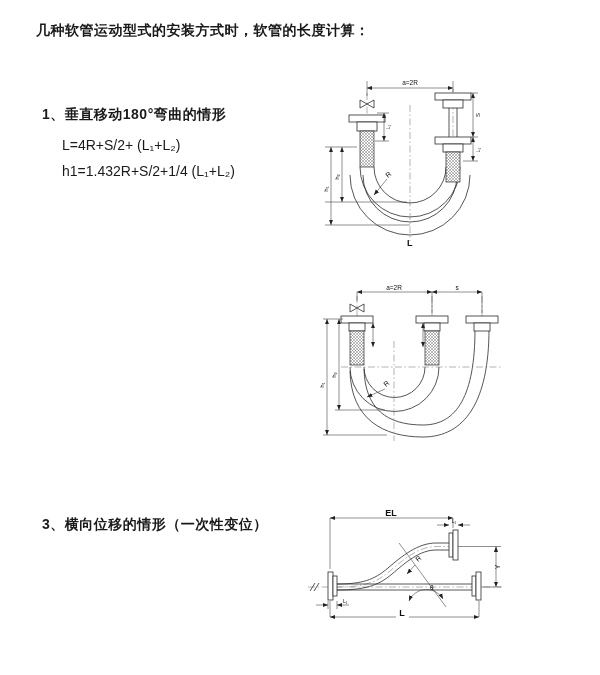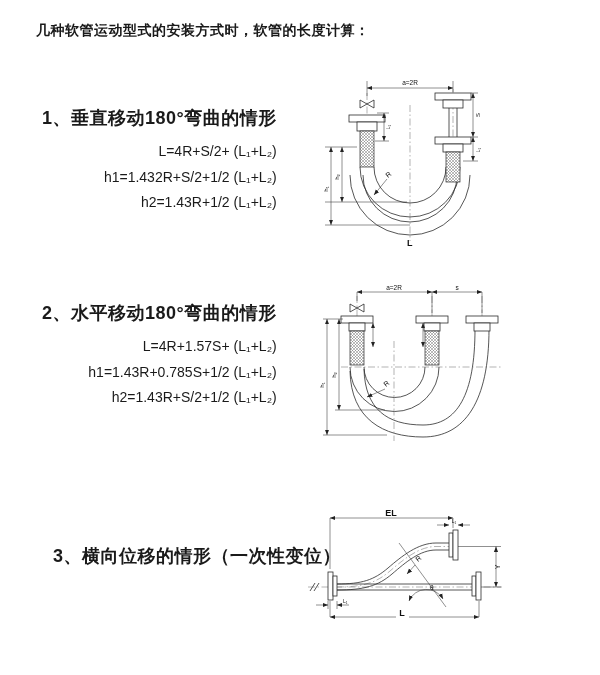--- a/index.html
+++ b/index.html
@@ -4,26 +4,26 @@
 <style>
   html,body{margin:0;padding:0;background:#fff;}
   .canvas{
     position:relative;width:600px;height:675px;background:#ffffff;
     font-family:"Liberation Sans","DejaVu Sans",sans-serif;color:#1a1a1a;overflow:hidden;
   }
   .title{
     position:absolute;left:36px;top:22px;font-size:14px;font-weight:600;letter-spacing:.5px;text-align:right;
   }
   .sec{position:absolute;left:42px;}
-  .sec-heading{font-size:18px;font-weight:600;letter-spacing:.5px;}
+  .sec-heading{font-size:14px;font-weight:600;letter-spacing:.5px;}
   .formulas{margin-left:20px;margin-top:9px;}
-  .formula{font-size:14px;line-height:25.5px;white-space:pre;text-align:right;}
+  .formula{font-size:14px;line-height:25.5px;white-space:pre;}
   .sec1{top:106px;}
   .sec2{top:301px;}
-  .sec3{top:544px;margin-left:11px;}
+  .sec3{top:516px;}
   .dgm{position:absolute;}
   .dgm1{left:315px;top:65px;}
   .dgm2{left:315px;top:283px;}
   .dgm3{left:306px;top:505px;}
   .ln{stroke:#2b2b2b;stroke-width:.8;fill:none;}
   .fit{stroke:#2b2b2b;stroke-width:.8;fill:#fff;}
   .dim{stroke:#333;stroke-width:.55;fill:none;}
   .cl{stroke:#666;stroke-width:.5;fill:none;stroke-dasharray:7 2.5 1.5 2.5;}
   .lbl{font-family:"Liberation Sans","DejaVu Sans",sans-serif;fill:#111;}
 </style>
@@ -31,33 +31,24 @@
 <body>
 
 <div class="canvas">
 
   <div class="title">几种软管运动型式的安装方式时，软管的长度计算：</div>
 
   <div class="sec sec1">
     <div class="sec-heading">1、垂直移动180°弯曲的情形</div>
     <div class="formulas">
       <div class="formula">L=4R+S/2+ (L₁+L₂)</div>
-      <div class="formula">h1=1.432R+S/2+1/2 (L₁+L₂)</div>
-      <div class="formula">h2=1.43R+1/2 (L₁+L₂)</div>
+      <div class="formula">h1=1.432R+S/2+1/4 (L₁+L₂)</div>
     </div>
   </div>
 
-  <div class="sec sec2">
-    <div class="sec-heading">2、水平移动180°弯曲的情形</div>
-    <div class="formulas">
-      <div class="formula">L=4R+1.57S+ (L₁+L₂)</div>
-      <div class="formula">h1=1.43R+0.785S+1/2 (L₁+L₂)</div>
-      <div class="formula">h2=1.43R+S/2+1/2 (L₁+L₂)</div>
-    </div>
-  </div>
 
   <div class="sec sec3">
     <div class="sec-heading">3、横向位移的情形（一次性变位）</div>
     <div class="formulas">
     </div>
   </div>
 
   <svg class="dgm dgm1" width="270" height="185" viewBox="0 0 270 185">
     <defs>
       <marker id="ar1" markerUnits="userSpaceOnUse" markerWidth="6" markerHeight="6" refX="5.4" refY="3" orient="auto-start-reverse">

